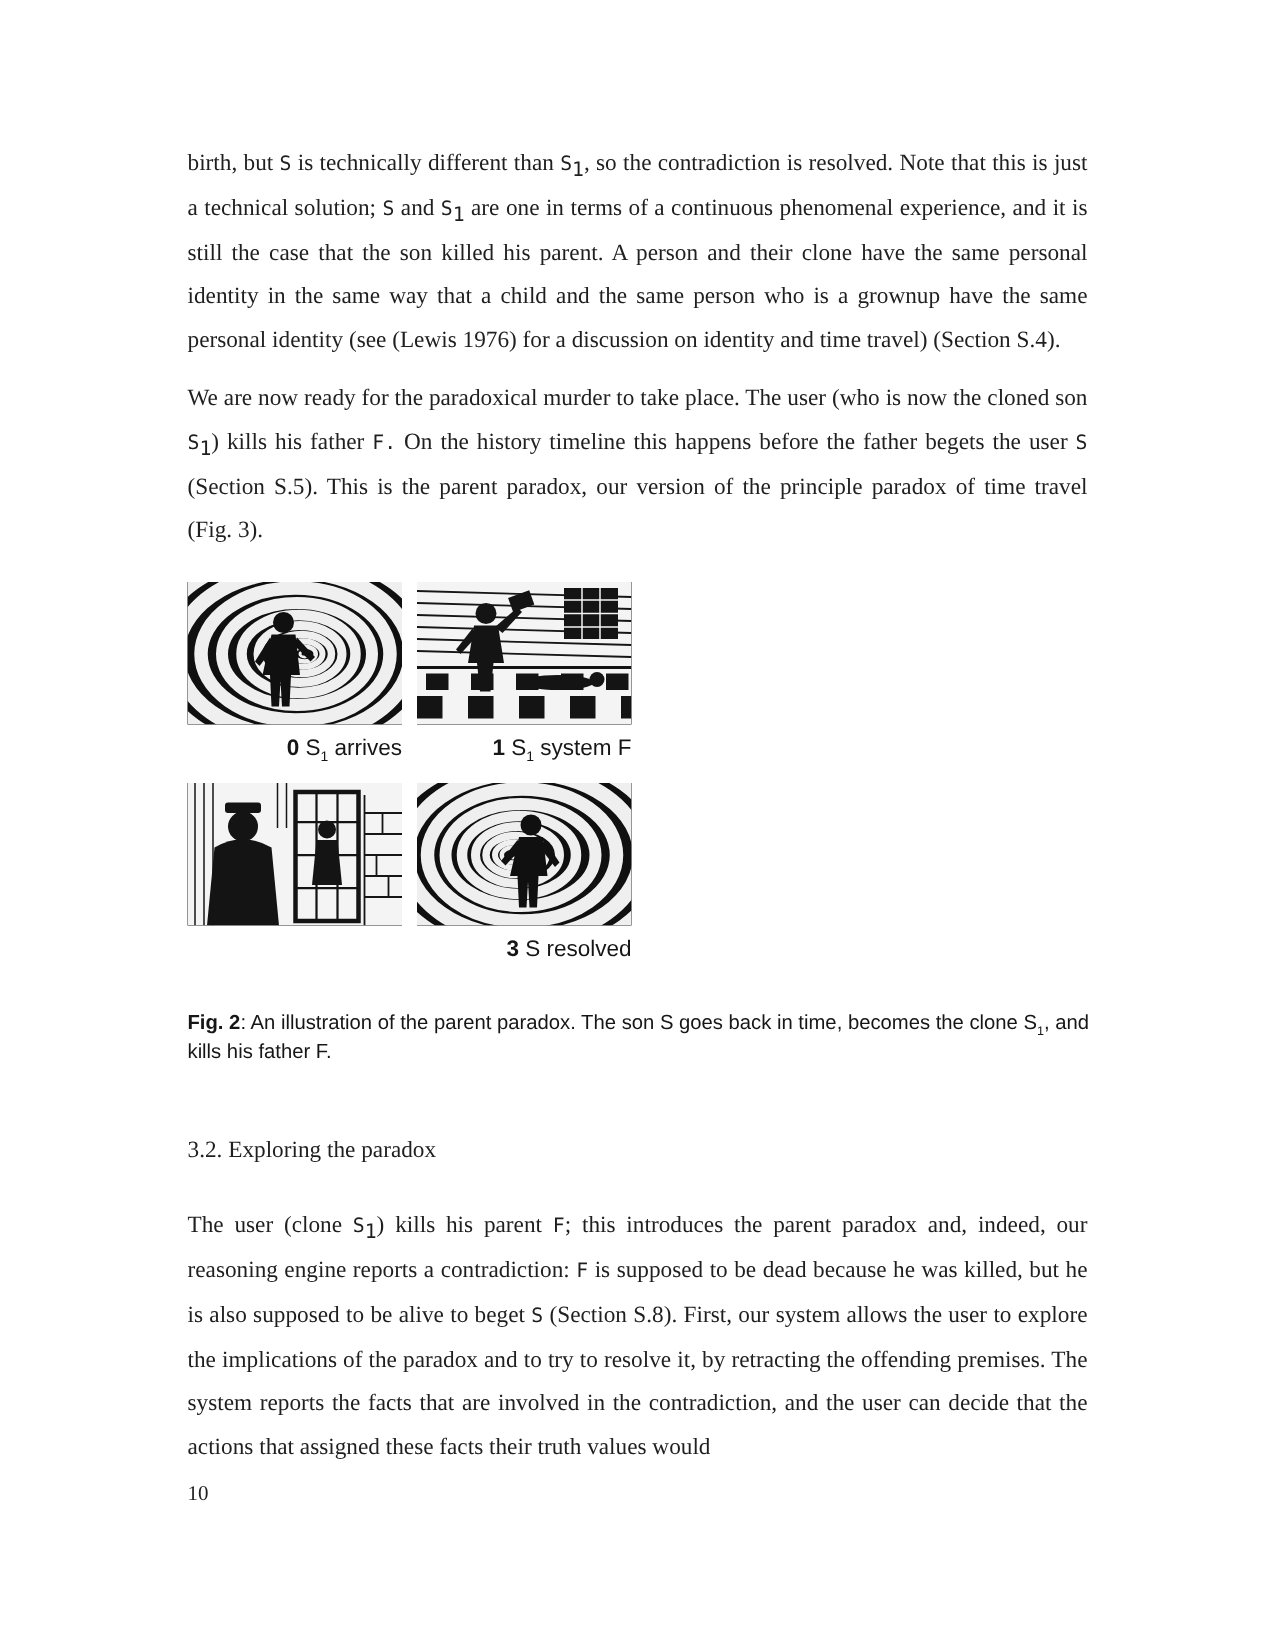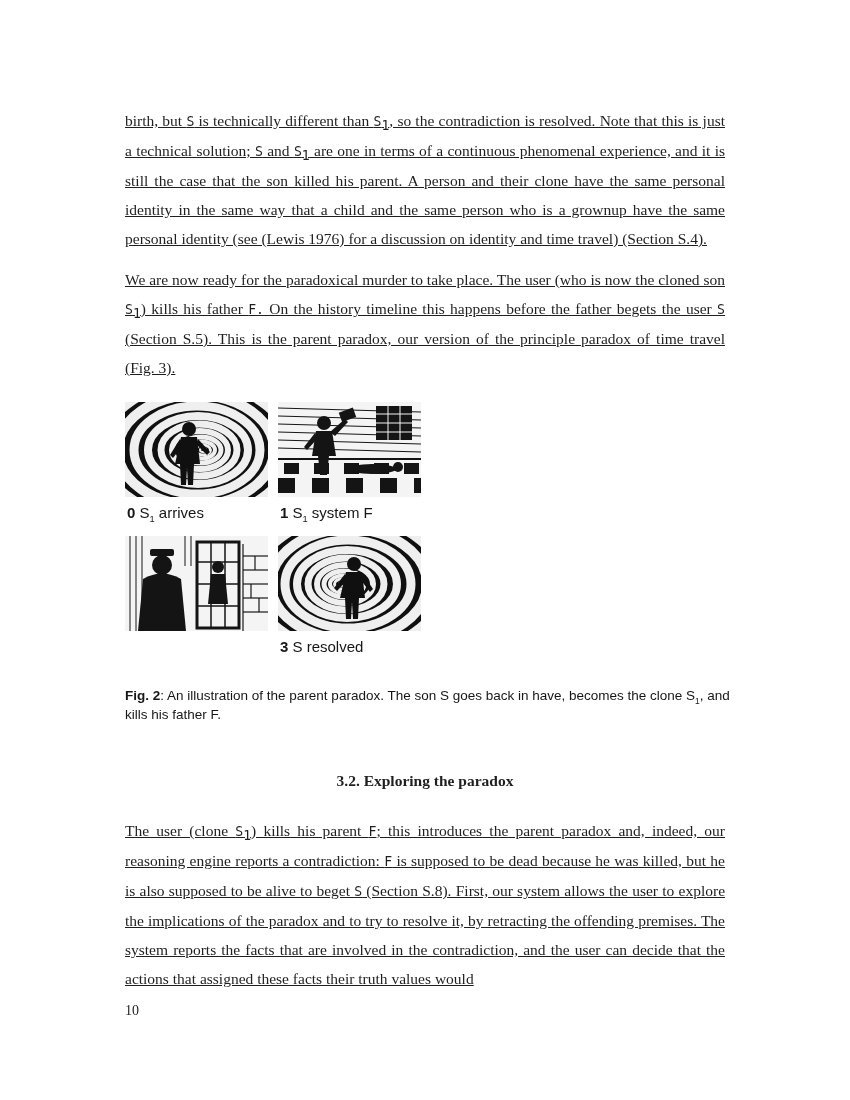--- a/index.html
+++ b/index.html
@@ -15,42 +15,41 @@
   .page {
     box-sizing: border-box;
     padding: 94px 125px 0 125px;
     width: 850px;
   }
   .para {
     width: 600px;
     font-size: 15.5px;
     line-height: 29px;
     text-align: justify;
-    margin: 12px 0 10px 0;
-    text-decoration: underline;
+    margin: 0 0 10px 0;
   }
   .mono {
     font-family: "DejaVu Sans Mono", monospace;
     font-size: 0.85em;
   }
   .bold { font-weight: 700; }
   sub { font-size: 0.62em; line-height: 0; }
   .section-heading {
     width: 600px;
     font-size: 15.5px;
-    font-weight: 700;
+    font-weight: 400;
     margin: 48px 0 26px 0;
-    text-align: center;
   }
   .figure { margin: 20px 0 0 0; padding: 0; }
   .fig-grid {
     display: grid;
     grid-template-columns: 143px 143px;
     column-gap: 10px;
     width: 296px;
+    text-align: right;
   }
   .fig-img {
     width: 143px;
     height: 95px;
     overflow: hidden;
     background: #101010;
   }
   .fig-img svg { display: block; }
   .fig-label {
     font-family: "Liberation Sans", sans-serif;
@@ -226,21 +225,21 @@
               <path d="M67 38 l-11 14 3 3 11 -12 z"></path>
               <path d="M85 38 l10 15 -3 3 -10 -13 z"></path>
             </g>
           </svg>
         </div>
         <div class="fig-label"><span class="bold">3 </span><span>S resolved</span></div>
       </div>
 
     </div>
 
-    <figcaption class="fig-caption"><span class="bold">Fig. 2</span><span>: An illustration of the parent paradox. The son S goes back in have, becomes the clone S</span><sub>1</sub><span>, and kills his father F.</span></figcaption>
+    <figcaption class="fig-caption"><span class="bold">Fig. 2</span><span>: An illustration of the parent paradox. The son S goes back in time, becomes the clone S</span><sub>1</sub><span>, and kills his father F.</span></figcaption>
   </figure>
 
   <h3 class="section-heading">3.2. Exploring the paradox</h3>
 
   <p class="para"><span>The user (clone </span><span class="mono">S</span><sub class="mono">1</sub><span>) kills his parent </span><span class="mono">F</span><span>; this introduces the parent paradox and, indeed, our reasoning engine reports a contradiction: </span><span class="mono">F</span><span> is supposed to be dead because he was killed, but he is also supposed to be alive to beget </span><span class="mono">S</span><span> (Section S.8). First, our system allows the user to explore the implications of the paradox and to try to resolve it, by retracting the offending premises. The system reports the facts that are involved in the contradiction, and the user can decide that the actions that assigned these facts their truth values would</span></p>
 
   <div class="page-number">10</div>
 
 </div>
 

